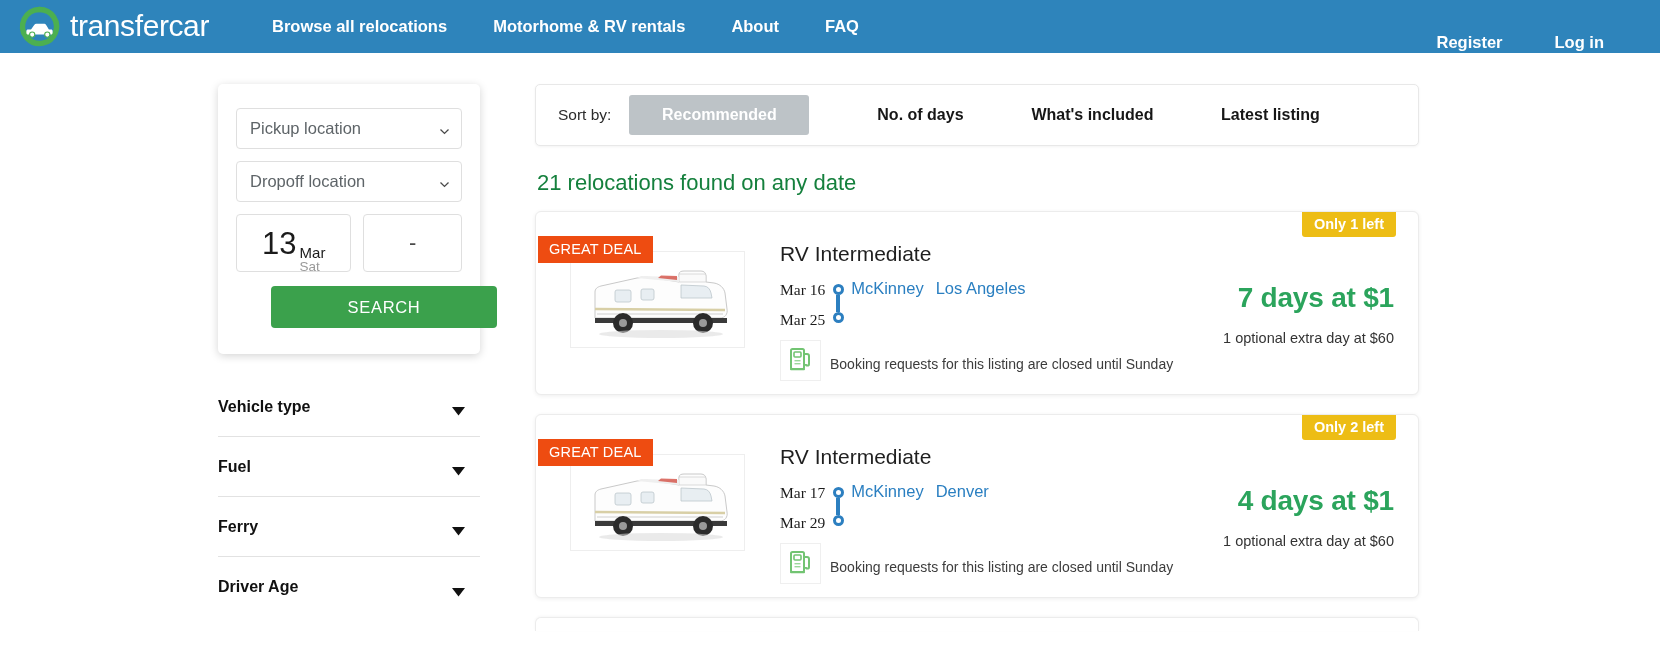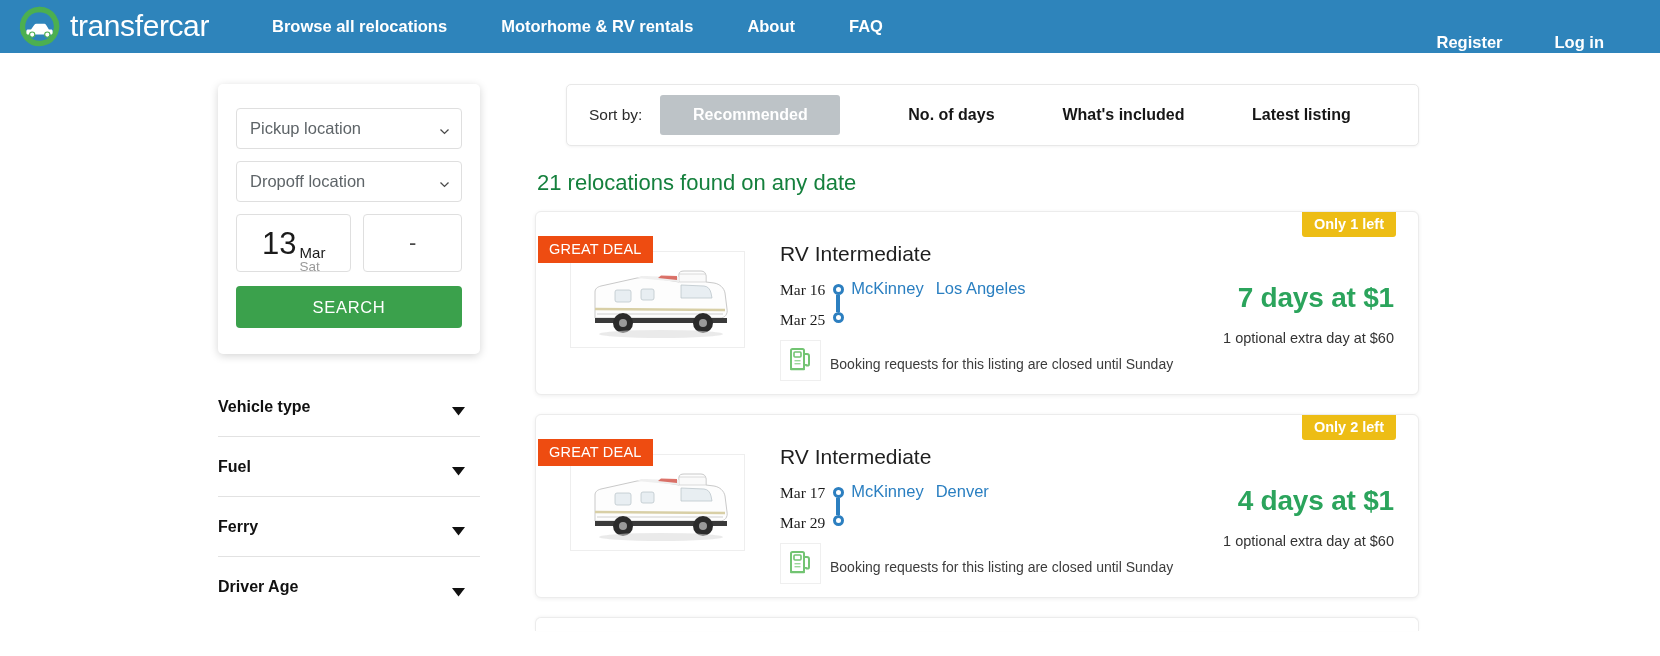--- a/index.html
+++ b/index.html
@@ -31,21 +31,21 @@
     color: #ffffff;
     font-size: 30px;
     letter-spacing: -0.4px;
     font-weight: 400;
     line-height: 1;
     padding-bottom: 2px;
   }
   .nav {
     display: flex;
     align-items: center;
-    gap: 12px;
+    gap: 4px;
   }
   .nav-item {
     color: #ffffff;
     font-size: 16.5px;
     font-weight: bold;
     padding: 0 21px;
     cursor: pointer;
     white-space: nowrap;
   }
   .nav-right {
@@ -138,20 +138,21 @@
     height: 42px;
     background: #3aa githubnone;
     background: #3ba14c;
     border: none;
     border-radius: 4px;
     color: #ffffff;
     font-size: 16.5px;
     letter-spacing: 0.7px;
     cursor: pointer;
     font-family: "Liberation Sans", sans-serif;
+    margin-left: 35px;
   }
 
   
   .filters { margin-top: 23px; width: 262px; }
   .filter-row {
     height: 60px;
     display: flex;
     align-items: center;
     justify-content: space-between;
     border-bottom: 1px solid #e2e2e2;
@@ -176,21 +177,20 @@
   
   .sortbar {
     height: 62px;
     background: #fff;
     border: 1px solid #e8e8e8;
     border-radius: 5px;
     display: flex;
     align-items: center;
     padding: 0 10px 0 22px;
     box-shadow: 0 1px 3px rgba(0,0,0,0.05);
-    margin-left: 31px;
   }
   .sort-label {
     font-size: 15.5px;
     color: #2b2b2b;
     margin-right: 18px;
   }
   .sort-opt {
     font-size: 16px;
     font-weight: bold;
     color: #161616;

